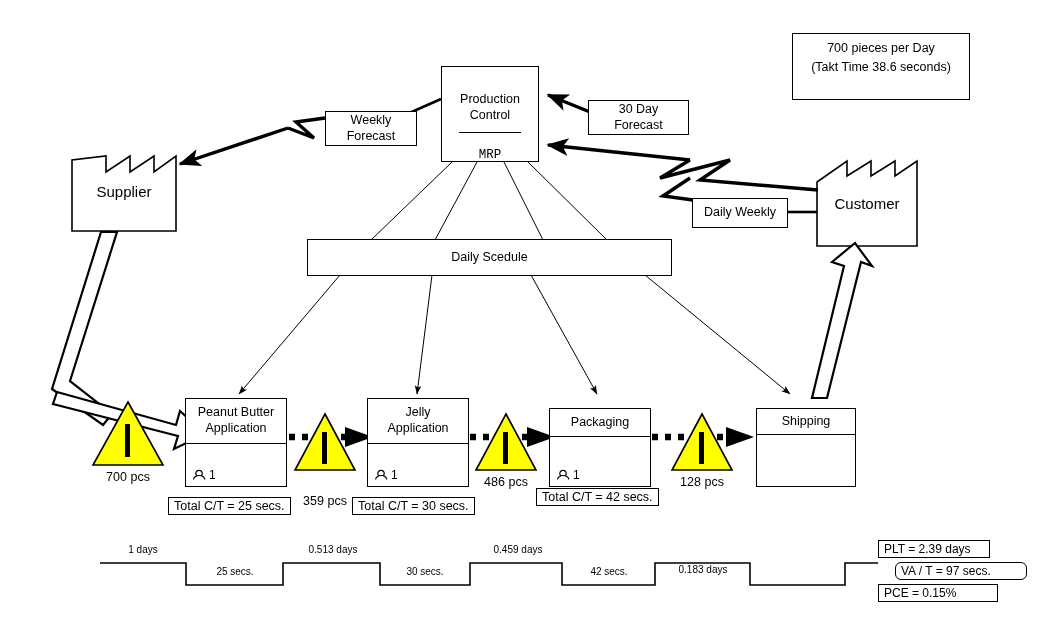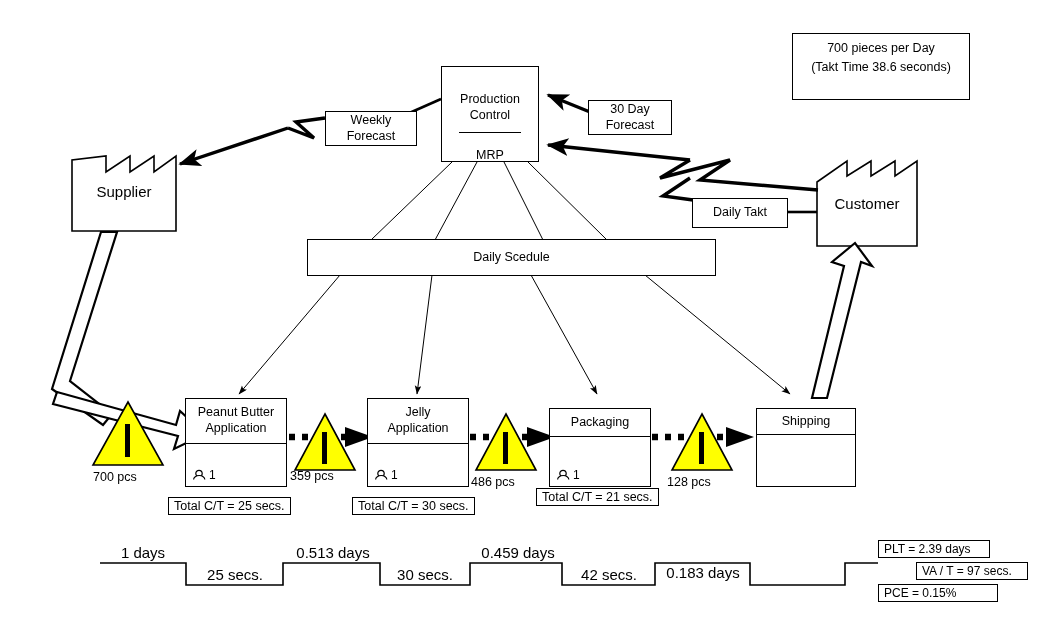--- a/index.html
+++ b/index.html
@@ -100,36 +100,36 @@
     background: #fff;
     font-size: 12.5px;
     padding: 1px 5px;
     white-space: nowrap;
     z-index: 6;
   }
   .inv-label {
     position: absolute;
     font-size: 12.5px;
     white-space: nowrap;
-    text-align: left;
+    text-align: center;
     z-index: 6;
   }
   .metric-box {
     position: absolute;
     box-sizing: border-box;
     border: 1.5px solid #000;
     background: #fff;
     font-size: 12px;
     padding: 1px 5px;
     white-space: nowrap;
     z-index: 6;
   }
   .tl-label {
     position: absolute;
-    font-size: 15px;
+    font-size: 10px;
     white-space: nowrap;
     text-align: center;
     z-index: 6;
   }
 </style>
 </head>
 <body>
 
 <div id="vsm">
 
@@ -250,40 +250,40 @@
   <div class="demand-box" style="left:792px; top:33px; width:178px; height:67px;">
     <span class="demand-line">700 pieces per Day</span>
     <span class="demand-line">(Takt Time  38.6  seconds)</span>
   </div>
 
   <div class="node" style="left:441px; top:66px; width:98px; height:96px; display:block; padding:17px;">
     <div style="height:48px; border-bottom:1.5px solid #000; display:flex; flex-direction:column; align-items:center; justify-content:center;">
       <span>Production</span>
       <span>Control</span>
     </div>
-    <div style="height:46px; display:flex; align-items:center; justify-content:center;">
+    <div style="height:46px; display:flex; align-items:center; justify-content:center;font-family:Liberation Mono, monospace;">
       <span>MRP</span>
     </div>
   </div>
 
   <div class="node" style="left:325px; top:111px; width:92px; height:35px; flex-direction:column;">
     <span>Weekly</span>
     <span>Forecast</span>
   </div>
 
-  <div class="node" style="left:588px; top:100px; width:84px; height:35px; flex-direction:column;">
+  <div class="node" style="left:588px; top:100px; width:101px; height:35px; flex-direction:column;">
     <span>30 Day</span>
     <span>Forecast</span>
   </div>
 
   <div class="node" style="left:692px; top:198px; width:96px; height:30px;">
-    <span>Daily Takt</span>
-  </div>
-
-  <div class="node" style="left:307px; top:239px; width:409px; height:37px;">
+    <span>Daily Weekly</span>
+  </div>
+
+  <div class="node" style="left:307px; top:239px; width:365px; height:37px;">
     <span>Daily Scedule</span>
   </div>
 
   <div class="plain-label" style="left:72px; top:183px; width:104px;">Supplier</div>
 
   <div class="plain-label" style="left:817px; top:195px; width:100px;">Customer</div>
 
   <div class="process" style="left:185px; top:398px; width:102px; height:89px;">
     <div class="pname">
       <div>
@@ -325,41 +325,41 @@
       </div>
     </div>
     <div class="operator">
       <svg width="15" height="13" viewBox="0 0 15 13">
         <circle cx="7" cy="4.5" r="3.2" fill="#fff" stroke="#000" stroke-width="1.2"></circle>
         <path d="M1.6,10.5 A5.6,4 0 0 1 12.8,10.5" fill="#fff" stroke="#000" stroke-width="1.2"></path>
       </svg>
       <span>1</span>
     </div>
   </div>
-  <div class="ct-box" style="left:536px; top:488px;">Total C/T = 21 secs.</div>
+  <div class="ct-box" style="left:536px; top:488px;">Total C/T = 42 secs.</div>
 
   <div class="process" style="left:756px; top:408px; width:100px; height:79px;">
     <div class="pname" style="height:26px;">
       <div>
         <span>Shipping</span>
       </div>
     </div>
   </div>
 
   <div class="inv-label" style="left:93px; top:470px; width:70px;">700 pcs</div>
-  <div class="inv-label" style="left:290px; top:469px; width:70px;">359 pcs</div>
+  <div class="inv-label" style="left:290px; top:494px; width:70px;">359 pcs</div>
   <div class="inv-label" style="left:471px; top:475px; width:70px;">486 pcs</div>
   <div class="inv-label" style="left:667px; top:475px; width:70px;">128 pcs</div>
 
   <div class="tl-label" style="left:103px; top:544px; width:80px;">1 days</div>
   <div class="tl-label" style="left:285px; top:544px; width:96px;">0.513 days</div>
   <div class="tl-label" style="left:470px; top:544px; width:96px;">0.459 days</div>
   <div class="tl-label" style="left:655px; top:564px; width:96px;">0.183 days</div>
 
   <div class="tl-label" style="left:190px; top:566px; width:90px;">25 secs.</div>
   <div class="tl-label" style="left:382px; top:566px; width:86px;">30 secs.</div>
   <div class="tl-label" style="left:564px; top:566px; width:90px;">42 secs.</div>
 
   <div class="metric-box" style="left:878px; top:540px; width:112px;">PLT = 2.39 days</div>
-  <div class="metric-box" style="left:916px; top:562px; width:112px;">VA / T = 97 secs.</div>
+  <div class="metric-box" style="left:895px; top:562px; width:132px;border-radius:6px;">VA / T = 97 secs.</div>
   <div class="metric-box" style="left:878px; top:584px; width:120px;">PCE = 0.15%</div>
 
 </div>
 
 </body></html>

